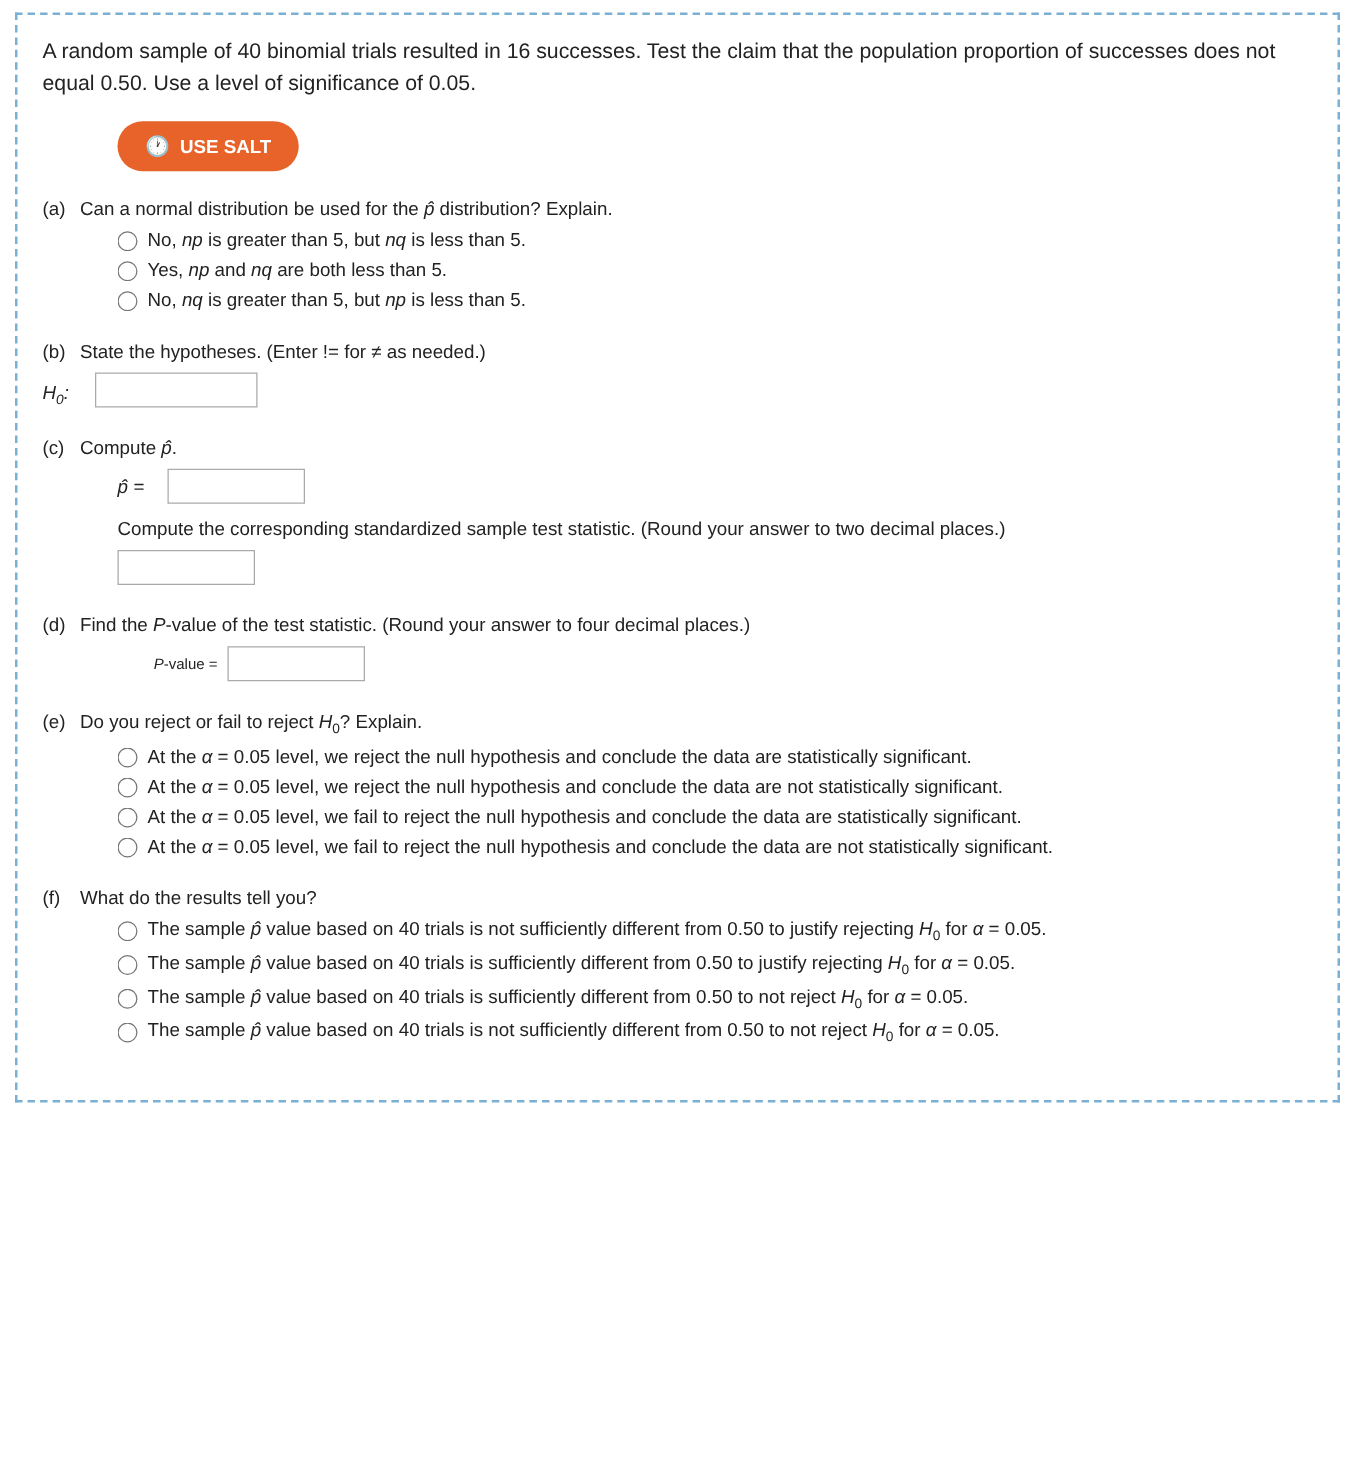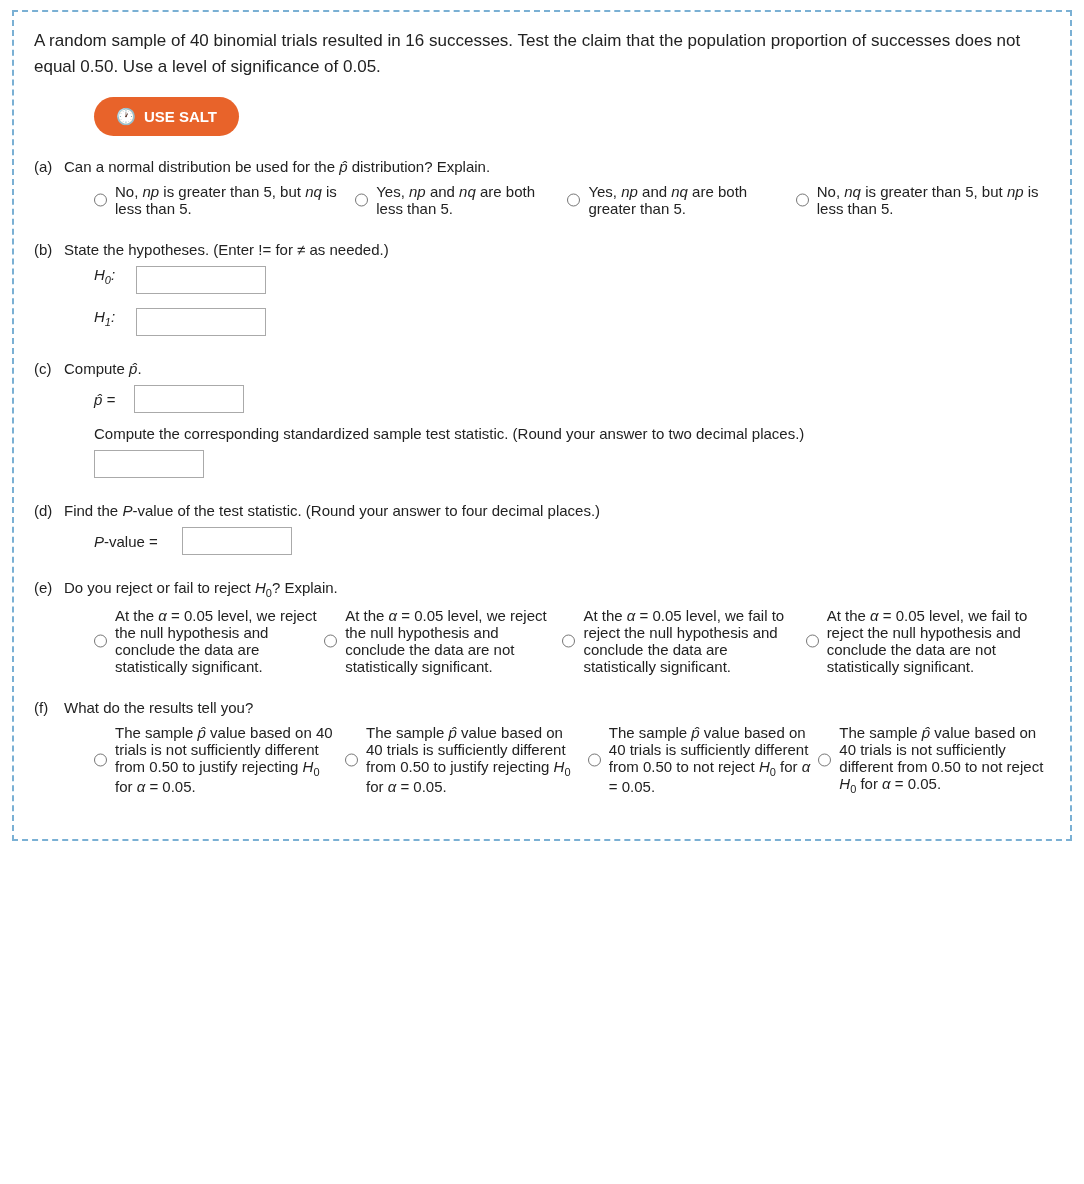--- a/index.html
+++ b/index.html
@@ -37,41 +37,40 @@
       margin-left: 60px;
     }
     .use-salt-btn .salt-icon {
       font-size: 16px;
     }
     .section {
       margin-bottom: 24px;
     }
     .radio-group {
       display: flex;
-      flex-direction: row;
+      flex-direction: column;
       gap: 7px;
       margin-left: 60px;
     }
     .radio-item {
       display: flex;
       align-items: center;
       gap: 8px;
       font-size: 15px;
     }
     .radio-item input[type="radio"] {
       width: 16px;
       height: 16px;
       cursor: pointer;
     }
     .hyp-row {
       display: flex;
-      align-items: flex-start;
+      align-items: flex-end;
       gap: 10px;
       margin-bottom: 14px;
-      margin-left: 60px;
     }
     .hyp-label {
       font-size: 15px;
       min-width: 32px;
       font-style: italic;
     }
     .hyp-input {
       border: 1px solid #aaa;
       width: 130px;
       height: 28px;
@@ -106,22 +105,23 @@
       margin-left: 60px;
       display: block;
     }
     .pvalue-row {
       display: flex;
       align-items: center;
       gap: 8px;
       margin-left: 60px;
     }
     .pvalue-label {
-      font-size: 15px;
+      font-size: 12px;
       min-width: 80px;
+      text-align: right;
     }
     .pvalue-input {
       border: 1px solid #aaa;
       width: 110px;
       height: 28px;
       padding: 0 6px;
       font-size: 14px;
     }
     .sub-text {
       font-size: 15px;
@@ -167,43 +167,35 @@
       <label class="radio-item">
         <input type="radio" name="part-a" style="">
         <span>No, <span class="italic">np</span> is greater than 5, but <span class="italic">nq</span> is less than 5.</span>
       </label>
       <label class="radio-item">
         <input type="radio" name="part-a" style="">
         <span>Yes, <span class="italic">np</span> and <span class="italic">nq</span> are both less than 5.</span>
       </label>
       <label class="radio-item">
         <input type="radio" name="part-a" style="">
-        <span>Yes, <span class="italic">np</span> and <span class="italic">nq</span> are both greater than 5.</span>
-      </label>
-      <label class="radio-item">
-        <input type="radio" name="part-a" style="">
         <span>No, <span class="italic">nq</span> is greater than 5, but <span class="italic">np</span> is less than 5.</span>
       </label>
     </div>
   </div>
 
   
   <div class="section">
     <div class="section-header">
       <span class="part-id">(b)</span>
       <span>State the hypotheses. (Enter != for ≠ as needed.)</span>
     </div>
     <div class="hyp-row">
       <span class="hyp-label"><i>H</i><sub>0</sub>:</span>
       <input type="text" class="hyp-input" style="">
     </div>
-    <div class="hyp-row">
-      <span class="hyp-label"><i>H</i><sub>1</sub>:</span>
-      <input type="text" class="hyp-input" style="">
-    </div>
   </div>
 
   
   <div class="section">
     <div class="section-header">
       <span class="part-id">(c)</span>
       <span>Compute <span class="italic">p̂</span>.</span>
     </div>
     <div class="phat-row">
       <span class="phat-label"><span class="italic">p̂</span> =</span>

